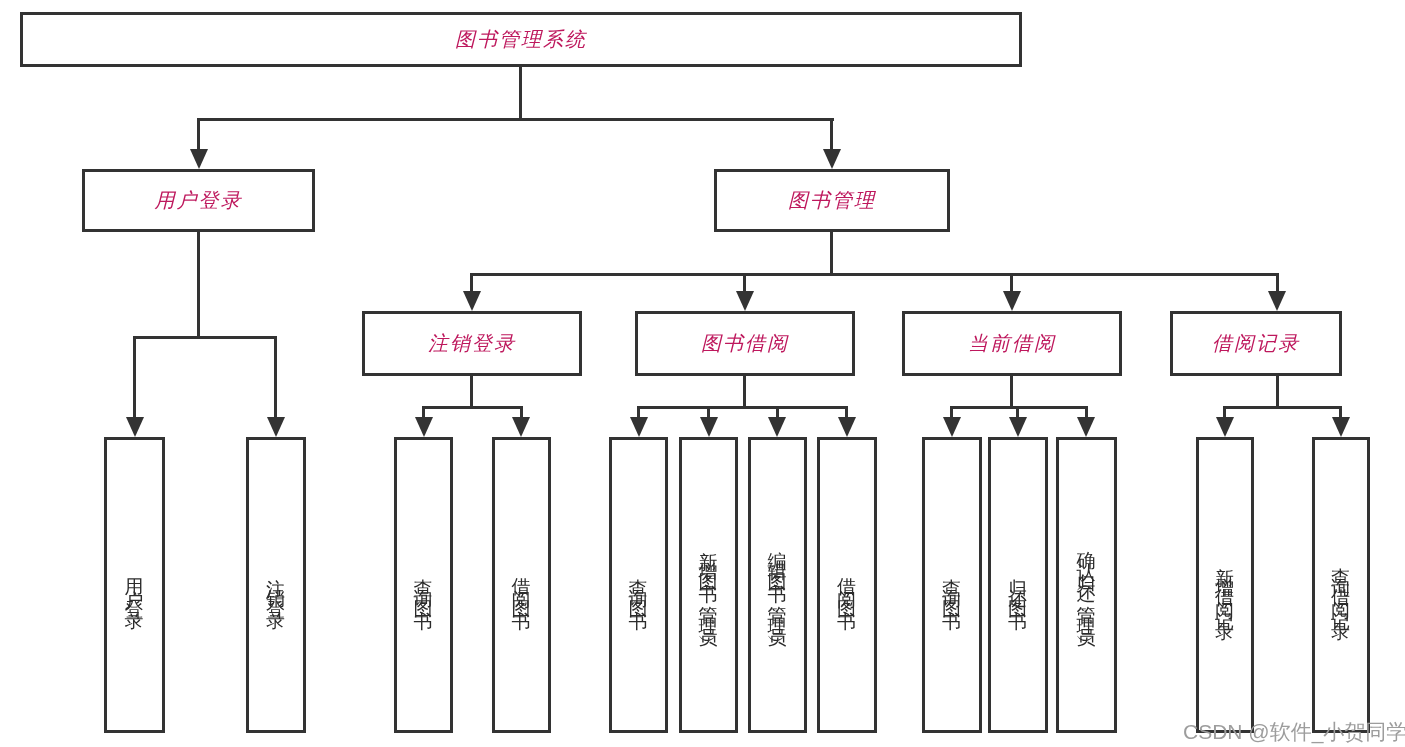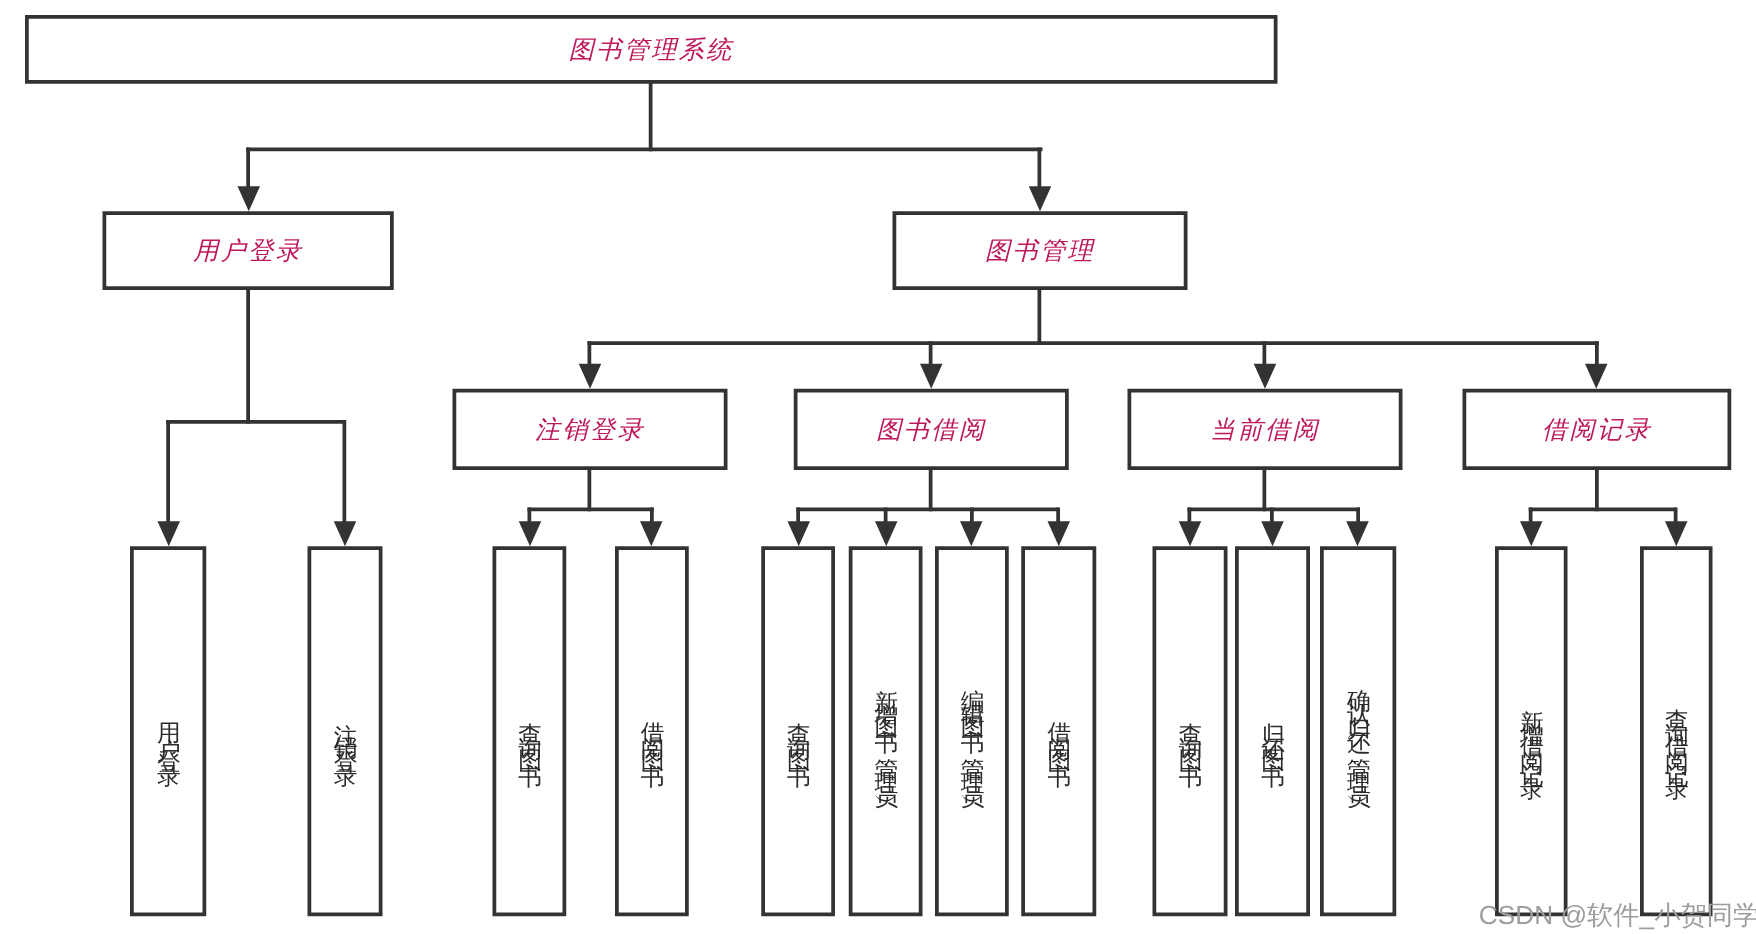--- a/index.html
+++ b/index.html
@@ -72,21 +72,21 @@
 
   <div class="box" style="left:362px;top:311px;width:220px;height:65px;">
     <span class="hlabel">注销登录</span>
   </div>
   <div class="box" style="left:902px;top:311px;width:220px;height:65px;">
     <span class="hlabel">当前借阅</span>
   </div>
   <div class="box" style="left:635px;top:311px;width:220px;height:65px;">
     <span class="hlabel">图书借阅</span>
   </div>
-  <div class="box" style="left:1170px;top:311px;width:215px;height:65px;">
+  <div class="box" style="left:1170px;top:311px;width:172px;height:65px;">
     <span class="hlabel">借阅记录</span>
   </div>
 
   <div class="vline" style="left:470px;top:374px;height:35px;"></div>
   <div class="hline" style="left:422px;top:406px;width:101px;"></div>
   <div class="vline" style="left:422px;top:406px;height:14px;"></div>
   <div class="arrow" style="left:415px;top:417px;"></div>
   <div class="vline" style="left:520px;top:406px;height:14px;"></div>
   <div class="arrow" style="left:512px;top:417px;"></div>
 

